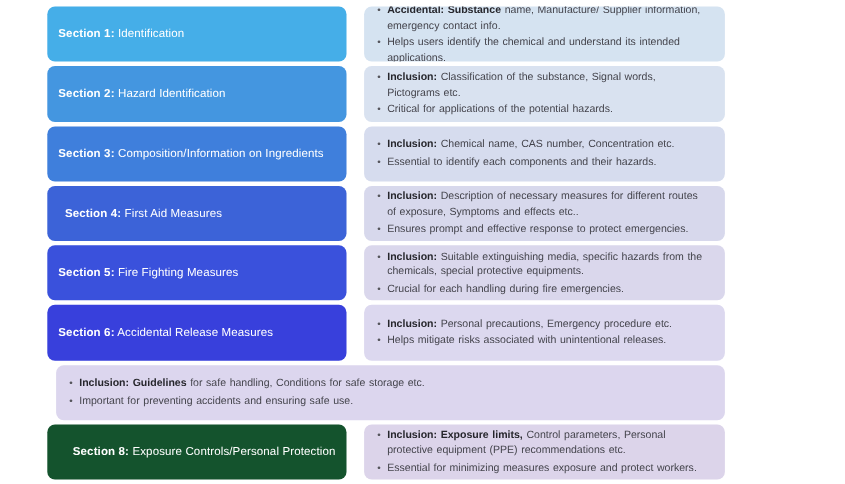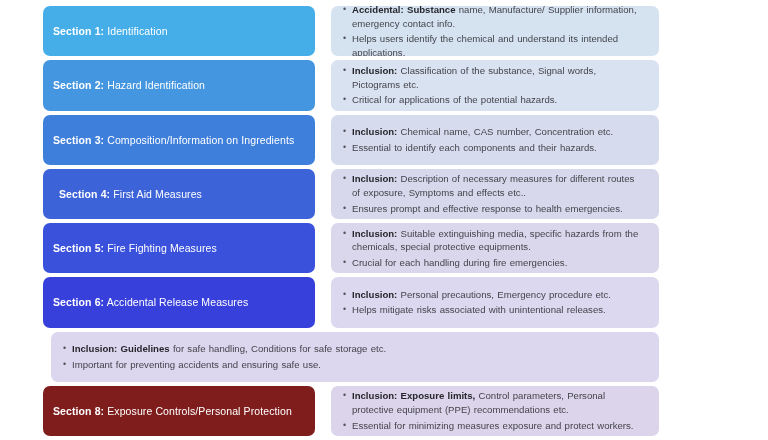--- a/index.html
+++ b/index.html
@@ -150,21 +150,21 @@
         <div class="sec-text"><span class="sec-num">Section 4:</span> <span class="sec-title">First Aid Measures</span></div>
       </div>
       <div class="gap"></div>
       <div class="detail" style="background: rgb(215, 216, 236);">
         <div class="bullet">
           <span class="dot">•</span>
           <span class="btxt"><b>Inclusion:</b><span> Description of necessary measures for different routes of exposure, Symptoms and effects etc..</span></span>
         </div>
         <div class="bullet">
           <span class="dot">•</span>
-          <span class="btxt"><span>Ensures prompt and effective response to health emergencies.</span></span>
+          <span class="btxt"><span>Ensures prompt and effective response to protect emergencies.</span></span>
         </div>
       </div>
     </div>
     <div class="row">
       <div class="sec-pill" style="background: rgb(58, 81, 220);">
         <div class="sec-text"><span class="sec-num">Section 5:</span> <span class="sec-title">Fire Fighting Measures</span></div>
       </div>
       <div class="gap"></div>
       <div class="detail" style="background: rgb(218, 215, 236);">
         <div class="bullet">
@@ -200,21 +200,21 @@
           <span class="dot">•</span>
           <span class="btxt"><b>Inclusion: Guidelines</b><span> for safe handling, Conditions for safe storage etc.</span></span>
         </div>
         <div class="bullet">
           <span class="dot">•</span>
           <span class="btxt"><span>Important for preventing accidents and ensuring safe use.</span></span>
         </div>
       </div>
     </div>
     <div class="row">
-      <div class="sec-pill" style="background: #7f1d1d;">
+      <div class="sec-pill" style="background: #14532d; justify-content: flex-end;">
         <div class="sec-text"><span class="sec-num">Section 8:</span> <span class="sec-title">Exposure Controls/Personal  Protection</span></div>
       </div>
       <div class="gap"></div>
       <div class="detail" style="background: rgb(220, 212, 234);">
         <div class="bullet">
           <span class="dot">•</span>
           <span class="btxt"><b>Inclusion: Exposure limits,</b><span>  Control parameters, Personal protective  equipment (PPE) recommendations etc.</span></span>
         </div>
         <div class="bullet">
           <span class="dot">•</span>

